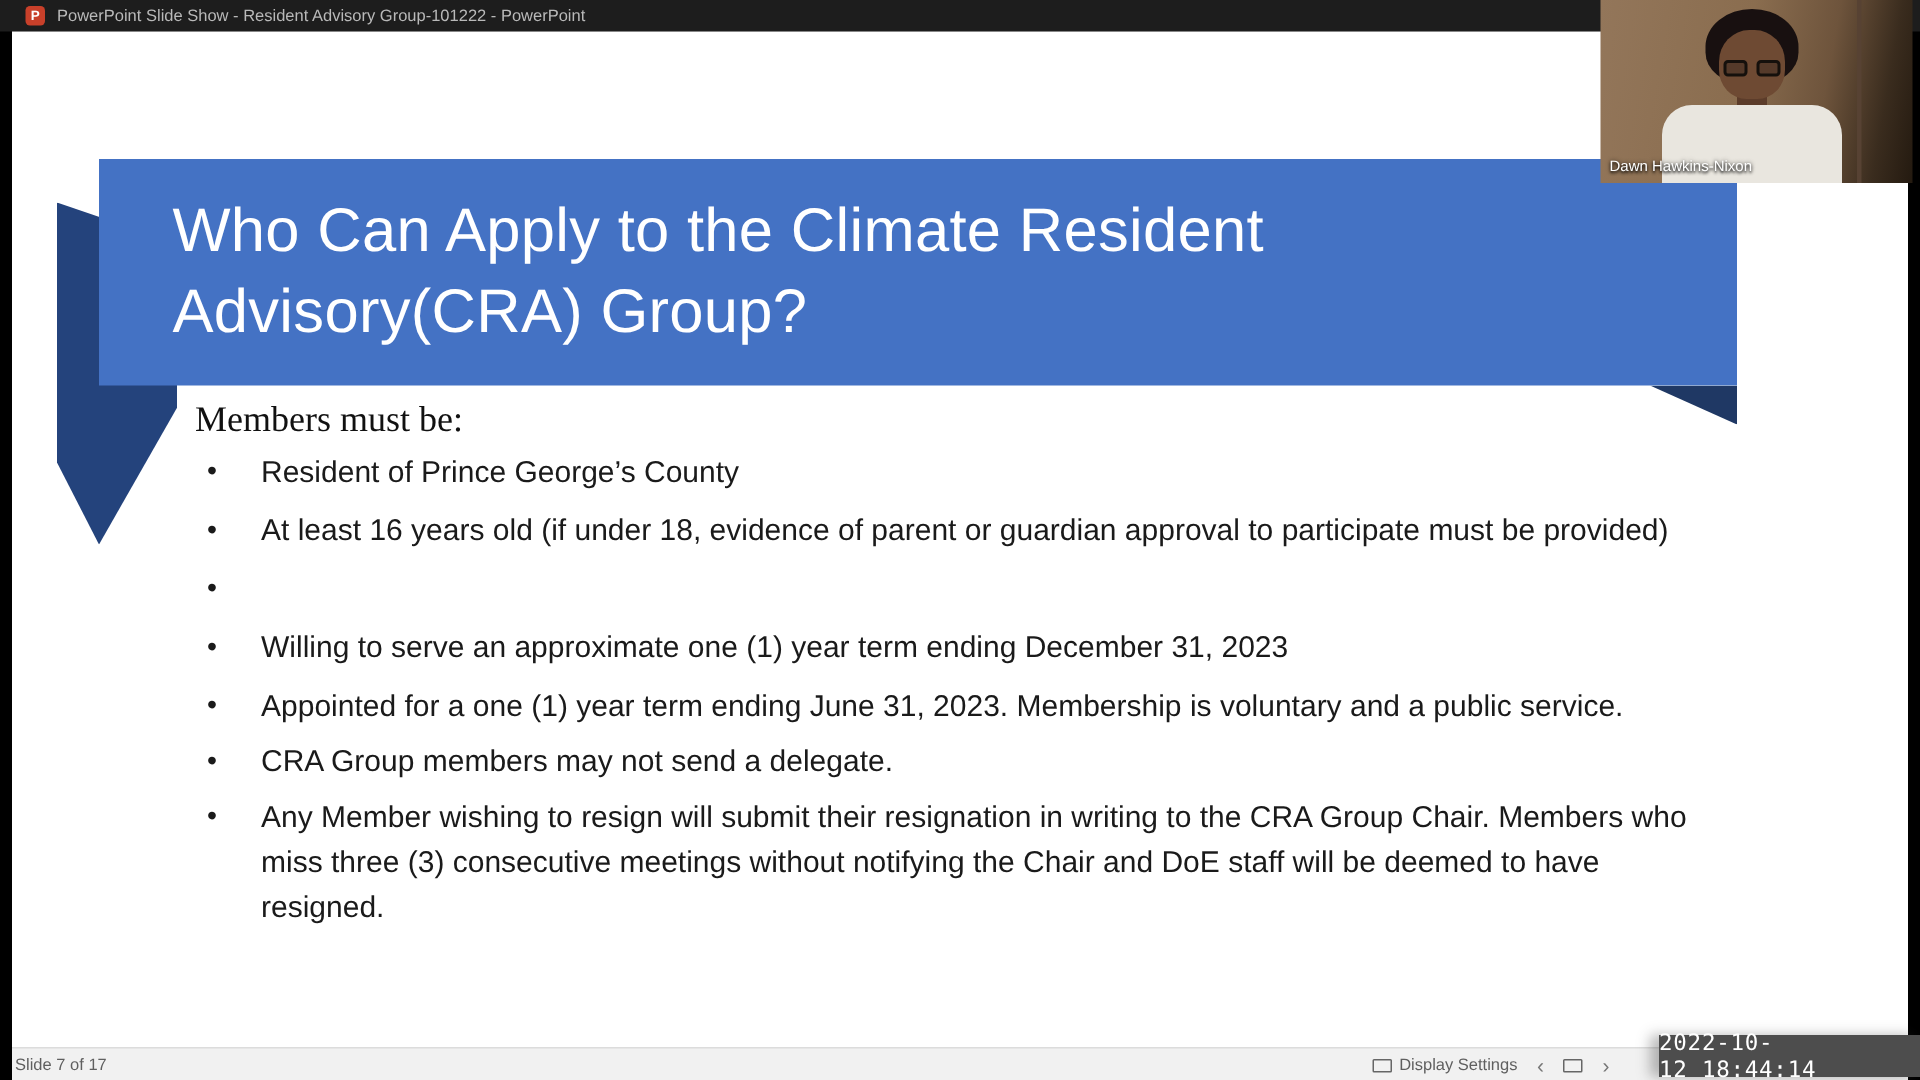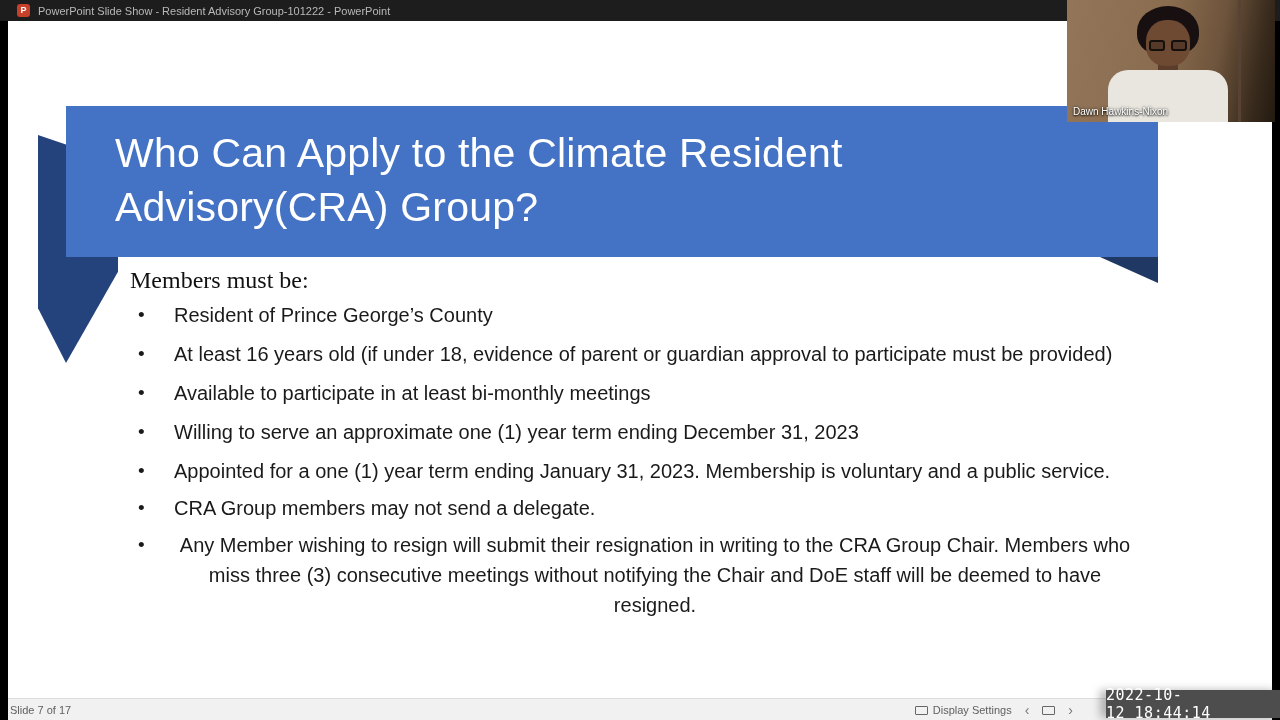--- a/index.html
+++ b/index.html
@@ -32,21 +32,21 @@
   .fold { position:absolute; left:1092px; top:208px; width:58px; height:26px;
           clip-path:polygon(0 0, 100% 0, 100% 100%); }
 
   .body-text { position:absolute; left:122px; top:216px; width:1010px; color:#1a1a1a; }
   .sec-heading { font-size:24px; line-height:30px; color:#111; margin-bottom:5px;font-family:Liberation Serif, serif; }
   .sec-heading.terms { margin-top:13px; }
   .bullets { margin-bottom:4px; }
   .bullet { display:flex; padding-left:8px; margin-bottom:9px; }
   .bullets.tight .bullet { margin-bottom:7px; }
   .bullet .dot { width:14px; flex:0 0 auto; font-size:19px; line-height:30px; color:#1a1a1a; }
-  .bullet .btxt { margin-left:22px; font-size:20px; line-height:30px; max-width:962px;text-align:center; }
+  .bullet .btxt { margin-left:22px; font-size:20px; line-height:30px; max-width:962px; }
 
   
   .statusbar { position:absolute; left:0; top:677px; width:1264px; height:22px;
                background:#f1f1f1; border-top:1px solid #dcdcdc;
                display:flex; align-items:center; font-size:11px; color:#5f5f5f; }
   .slide-counter { padding-left:2px; }
   .status-right { position:absolute; right:196px; top:0; height:22px;
                   display:flex; align-items:center; gap:10px;text-align:right; }
   .mini-screen { width:13px; height:9px; border:1px solid #666; border-radius:1px;
                  display:inline-block; }
@@ -106,33 +106,32 @@
           <div class="bullet">
             <span class="dot">•</span>
             <span class="btxt">Resident of Prince George’s County</span>
           </div>
           <div class="bullet">
             <span class="dot">•</span>
             <span class="btxt">At least 16 years old (if under 18, evidence of parent or guardian approval to participate must be provided)</span>
           </div>
           <div class="bullet">
             <span class="dot">•</span>
-            <span class="btxt">Available to participate in at least bi-monthly meetings</span>
           </div>
           <div class="bullet">
             <span class="dot">•</span>
             <span class="btxt">Willing to serve an approximate one (1) year term ending December 31, 2023</span>
           </div>
         </div>
 
 
         <div class="bullets tight">
           <div class="bullet">
             <span class="dot">•</span>
-            <span class="btxt">Appointed for a one (1) year term ending January 31, 2023. Membership is voluntary and a public service.</span>
+            <span class="btxt">Appointed for a one (1) year term ending June 31, 2023. Membership is voluntary and a public service.</span>
           </div>
           <div class="bullet">
             <span class="dot">•</span>
             <span class="btxt">CRA Group members may not send a delegate.</span>
           </div>
           <div class="bullet">
             <span class="dot">•</span>
             <span class="btxt">Any Member wishing to resign will submit their resignation in writing to the CRA Group Chair.  Members who miss three (3) consecutive meetings without notifying the Chair and DoE staff will be deemed to have resigned.</span>
           </div>
         </div>

